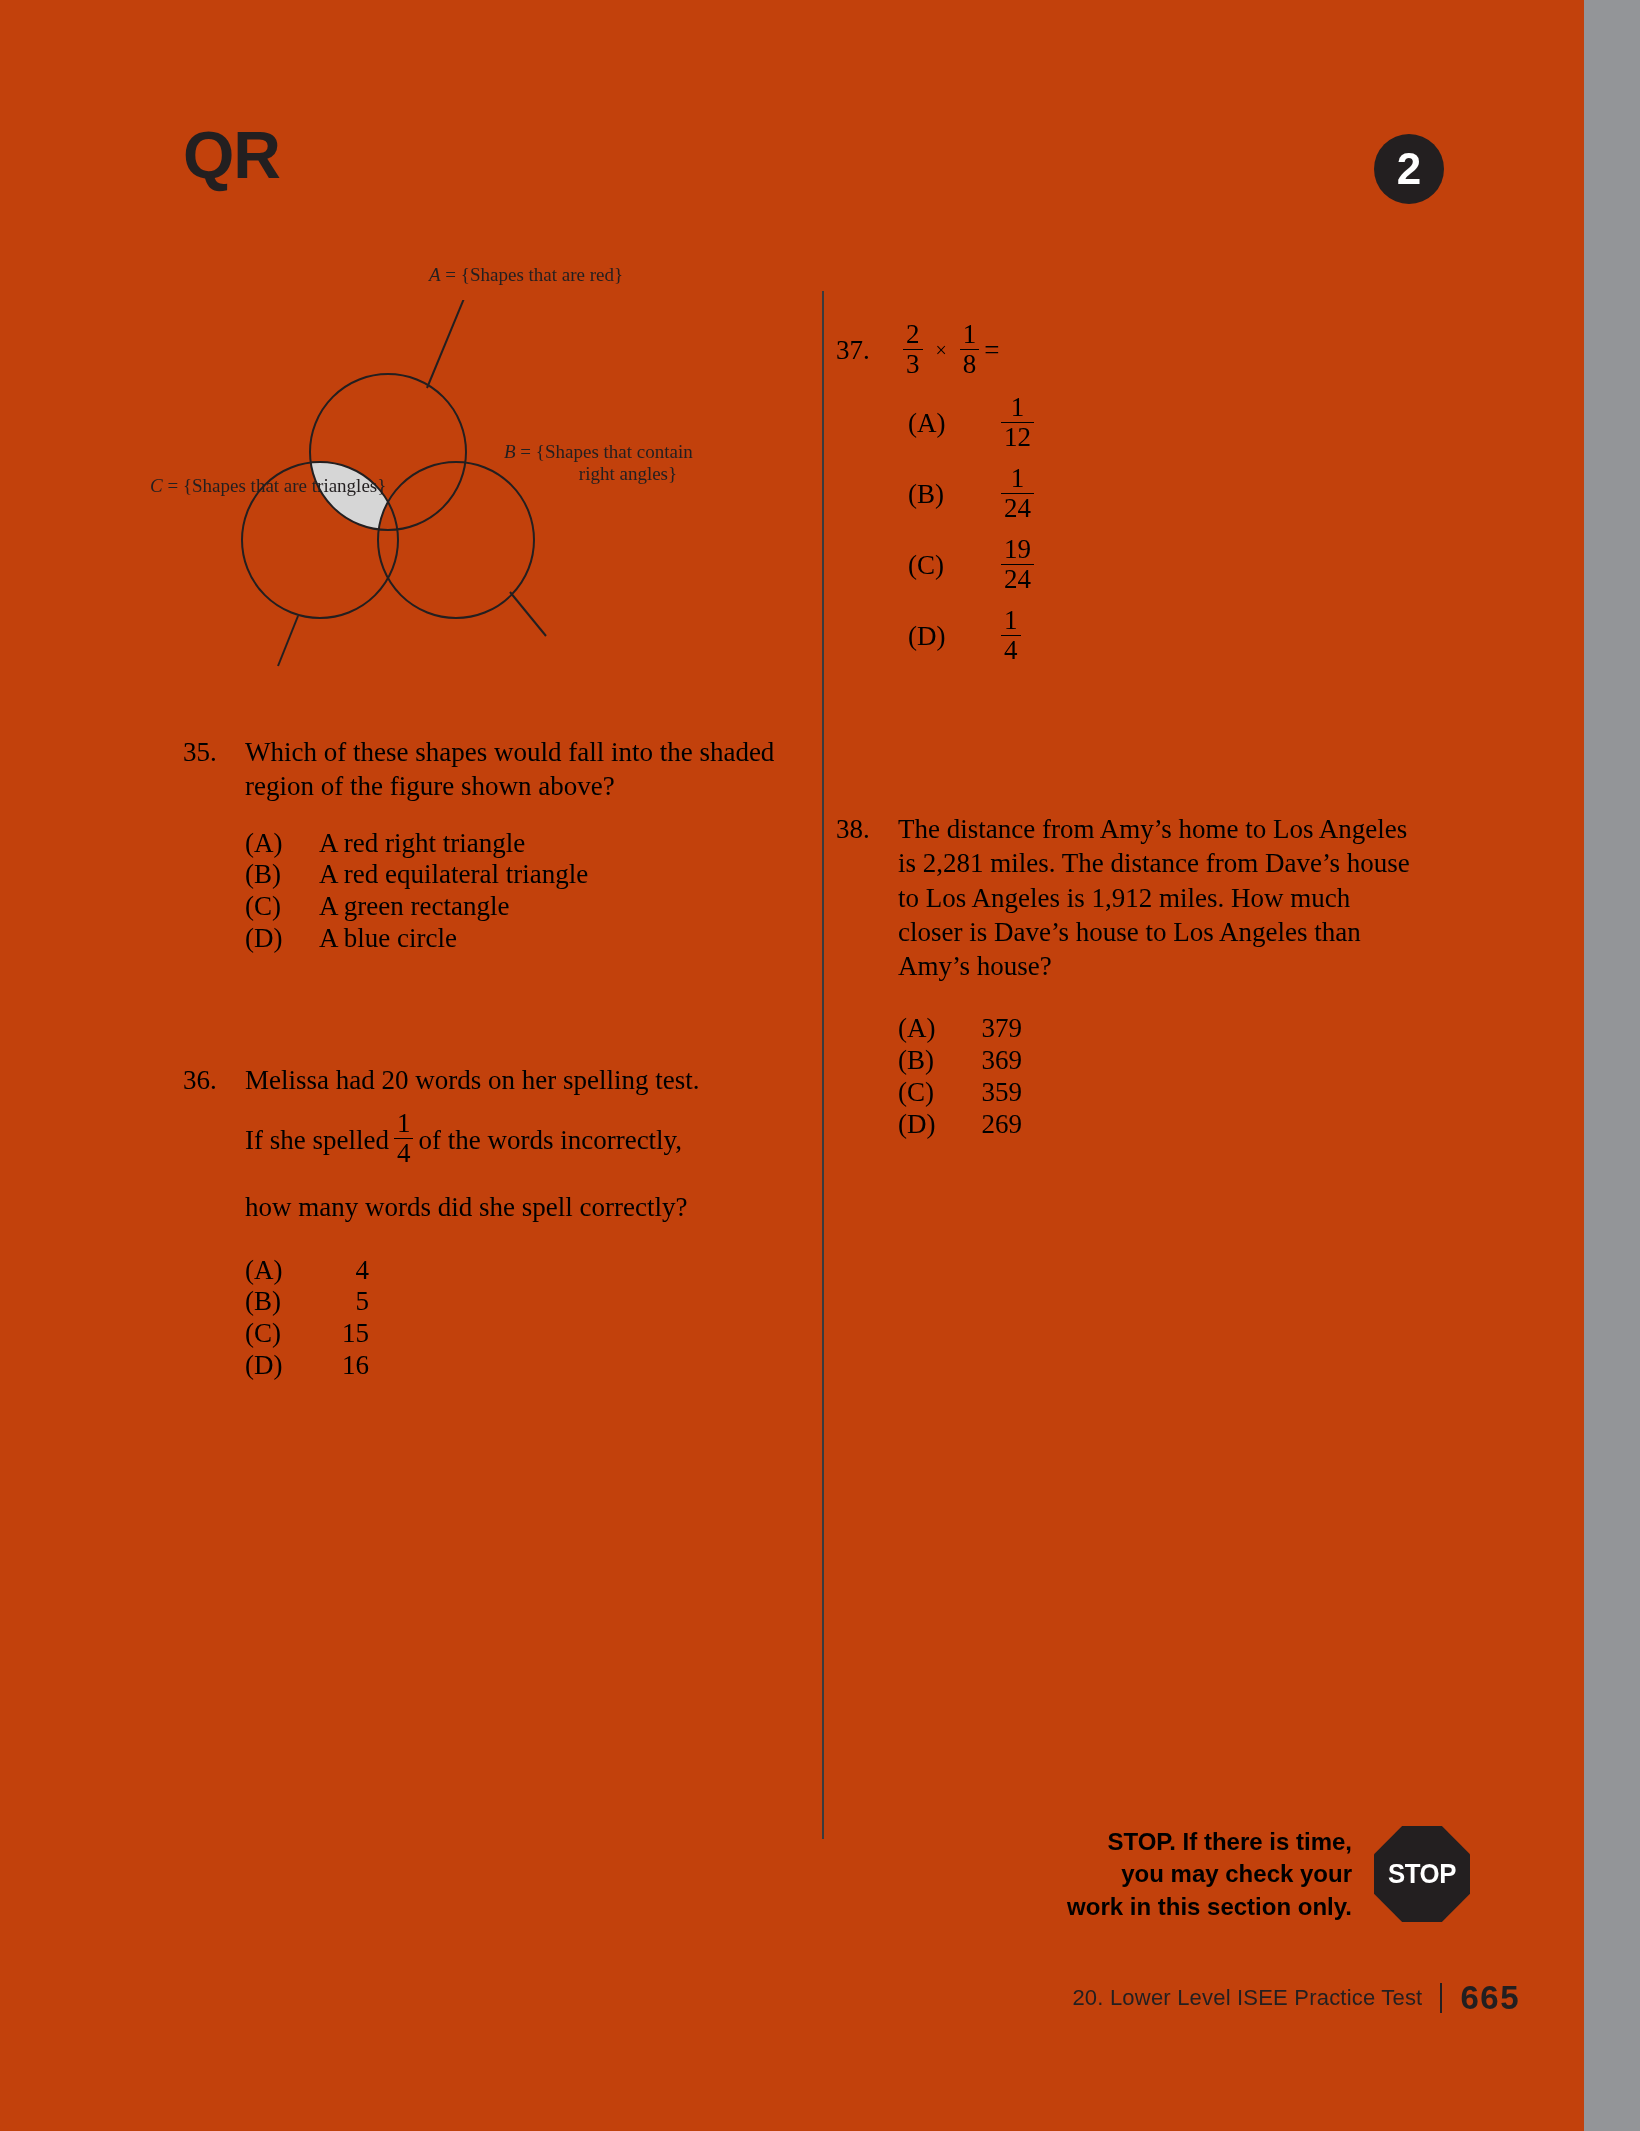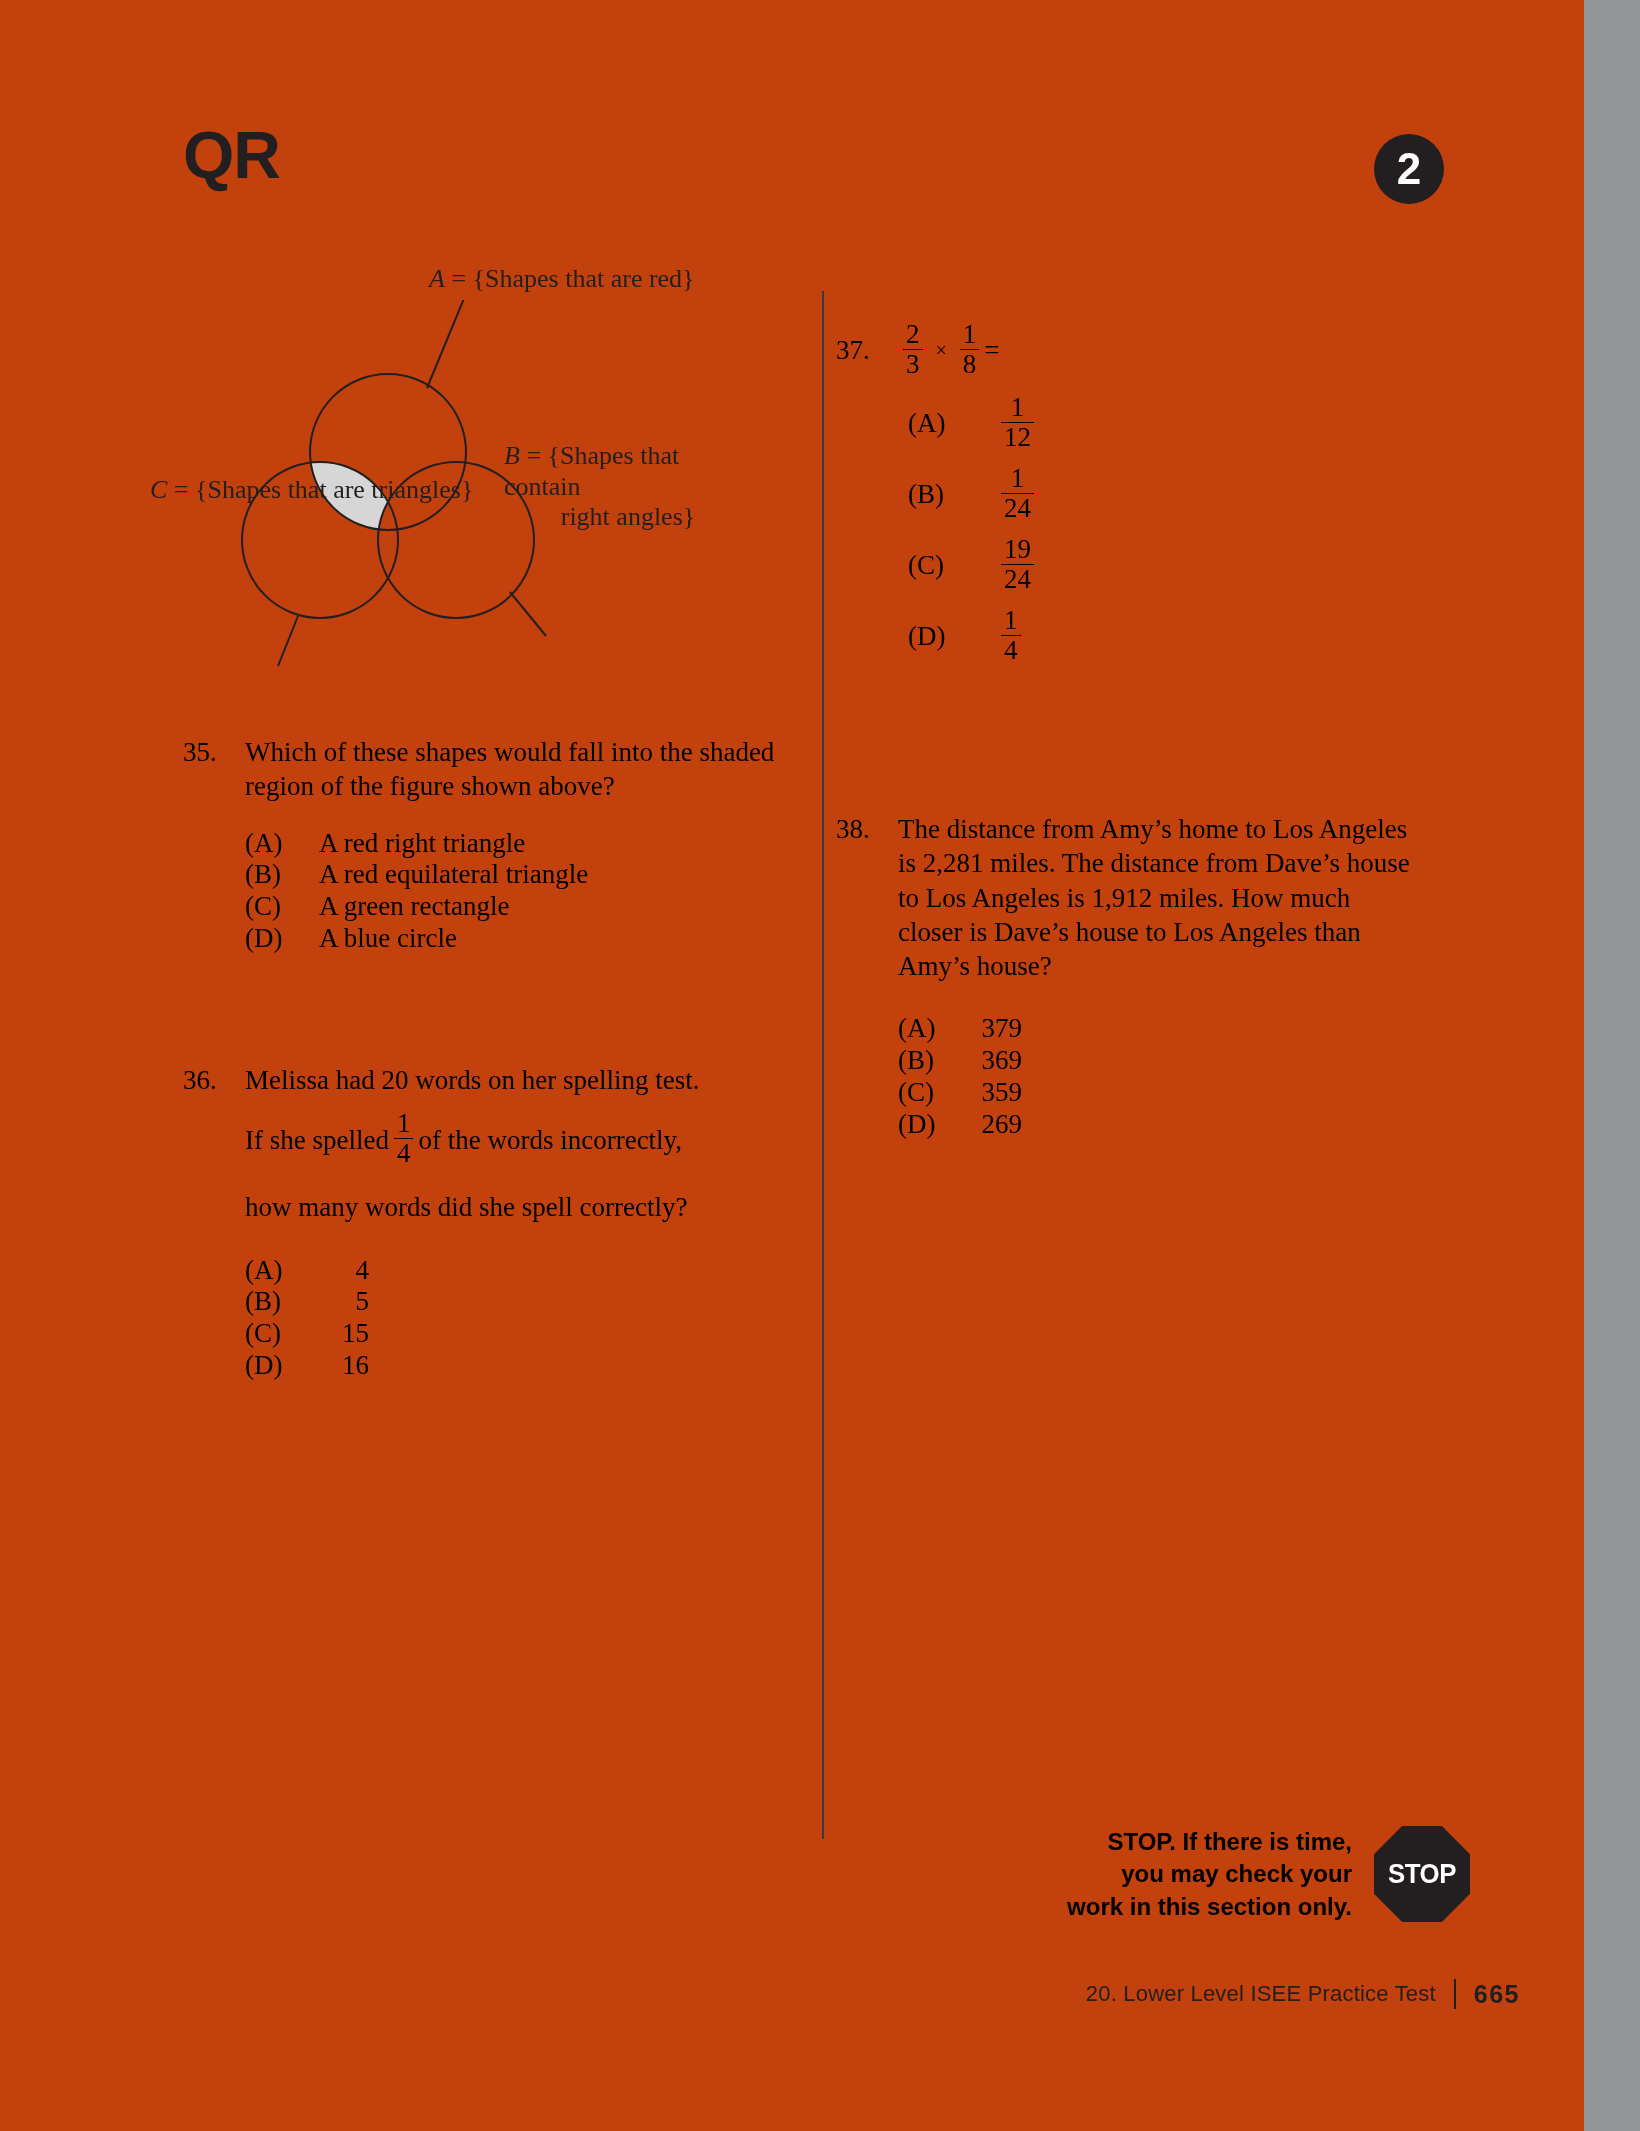--- a/index.html
+++ b/index.html
@@ -60,21 +60,21 @@
 
   
   .venn-wrap {
     position: absolute;
     left: 180px; top: 300px;
     width: 620px; height: 400px;
   }
   .venn-svg { display: block; }
   .venn-label {
     position: absolute;
-    font-size: 26px;
+    font-size: 19px;
     color: #231f20;
     white-space: nowrap;
     line-height: 1.18;
   }
   .venn-label i { font-style: italic; }
   .lbl-a { left: 249px; top: -36px; }
   .lbl-b { left: 324px; top: 141px; width: 230px; white-space: normal; text-align: left; }
   .lbl-b .l2 { display: block; text-align: center; padding-left: 18px; }
   .lbl-c { left: -30px; top: 175px; }
 
@@ -188,21 +188,21 @@
     justify-content: flex-end;
     font-family: "Liberation Sans", "DejaVu Sans", sans-serif;
     color: #231f20;
   }
   .footer-title { font-size: 22px; letter-spacing: 0.2px; }
   .footer-rule {
     width: 2px; height: 30px;
     background: #231f20;
     margin: 0 18px;
   }
-  .footer-page { font-size: 25px; font-weight: bold; letter-spacing: 1.5px; }
+  .footer-page { font-size: 33px; font-weight: bold; letter-spacing: 1.5px; }
 </style>
 </head>
 <body>
 
 <div id="page">
 
   <div class="edge-bar"></div>
 
   <div class="section-code">QR</div>
 

